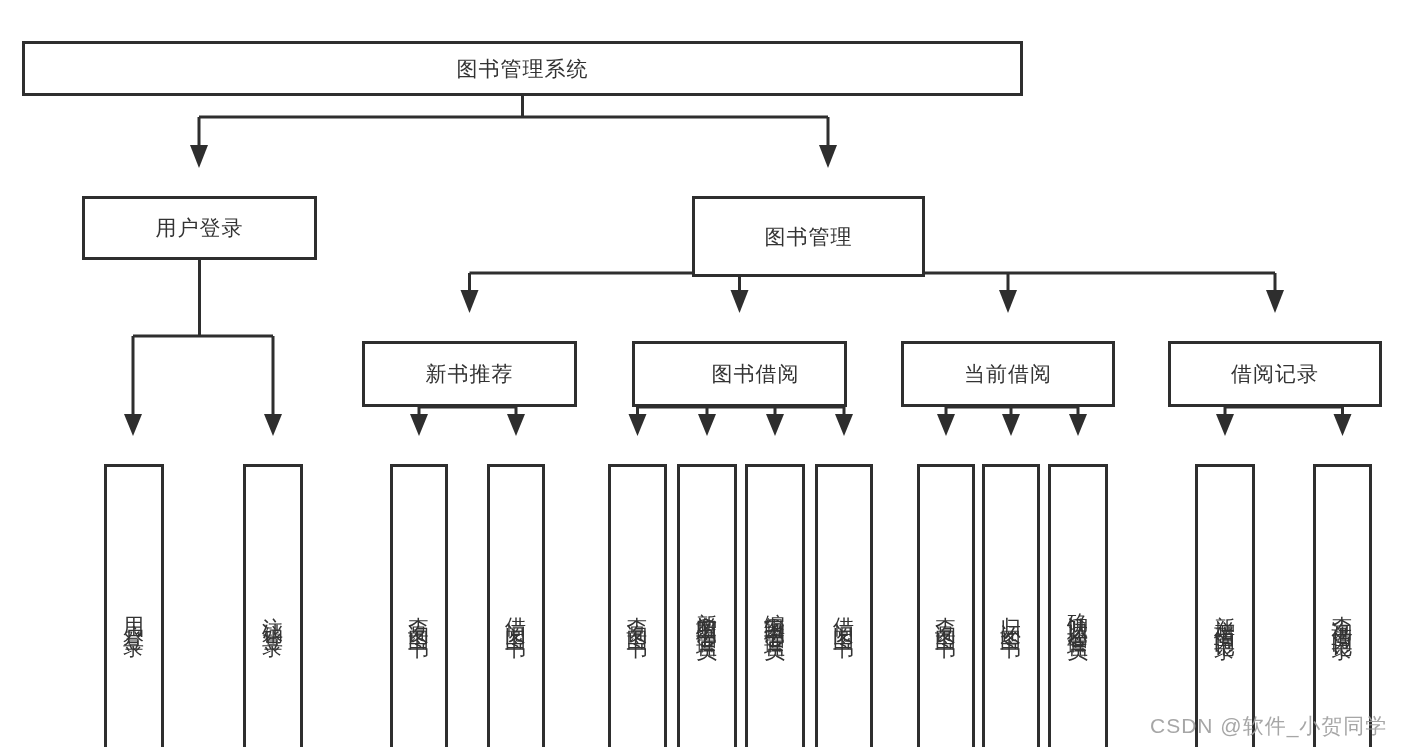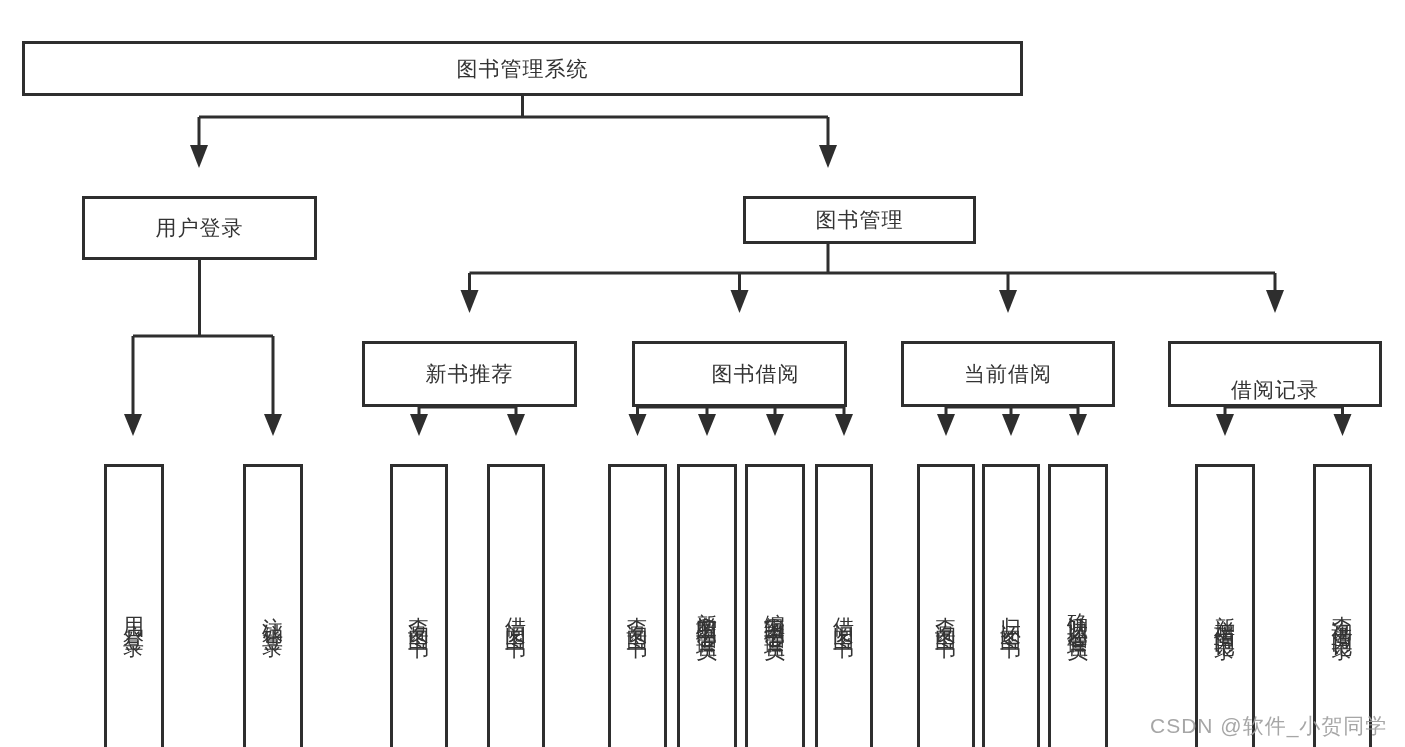--- a/index.html
+++ b/index.html
@@ -35,26 +35,26 @@
     text-orientation: mixed;
     font-size: 21px;
     letter-spacing: 7px;
     line-height: 1;
     border-width: 3px;
   }
   
   .n-root   { left: 22px;  top: 13px;  width: 1001px; height: 55px; }
   
   .n-user   { left: 82px;  top: 168px; width: 235px; height: 64px; }
-  .n-mgmt   { left: 743px; top: 168px; width: 233px; height: 48px; }
+  .n-mgmt   { left: 692px; top: 168px; width: 233px; height: 81px; }
   
   .n-newbk  { left: 362px;  top: 313px; width: 215px; height: 66px; align-items: center; }
   .n-borrow { left: 632px;  top: 313px; width: 215px; height: 66px; padding-left: 32px; }
   .n-curr   { left: 901px;  top: 313px; width: 214px; height: 66px; }
-  .n-rec    { left: 1168px; top: 313px; width: 214px; height: 66px; align-items: flex-end; }
+  .n-rec    { left: 1168px; top: 313px; width: 214px; height: 66px; }
   
   .leaf { top: 436px; height: 300px; }
   .l-u1 { left: 104px;  width: 60px; }
   .l-u2 { left: 243px;  width: 60px; }
   .l-n1 { left: 390px;  width: 58px; }
   .l-n2 { left: 487px;  width: 58px; }
   .l-b1 { left: 608px;  width: 59px; }
   .l-b2 { left: 677px;  width: 60px; letter-spacing: 4px; }
   .l-b3 { left: 745px;  width: 60px; letter-spacing: 4px; }
   .l-b4 { left: 815px;  width: 58px; }

